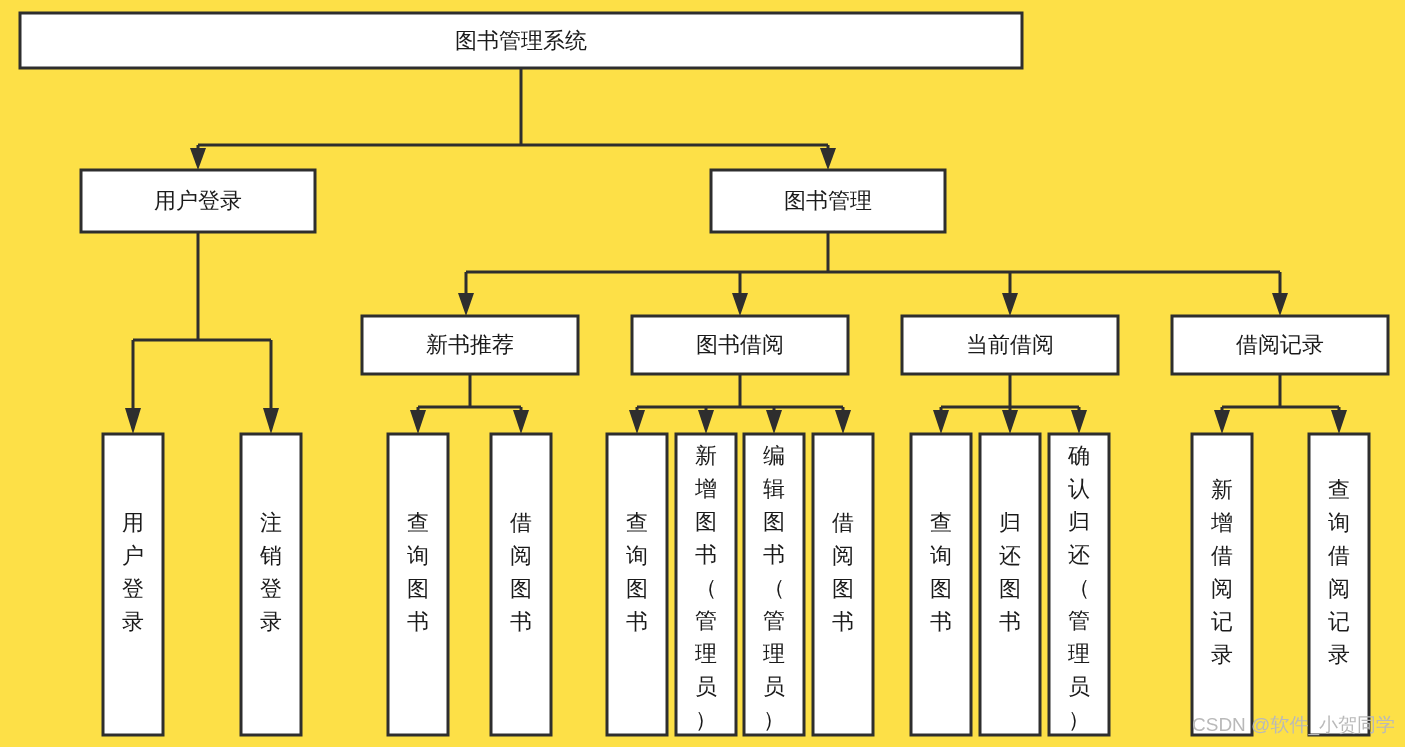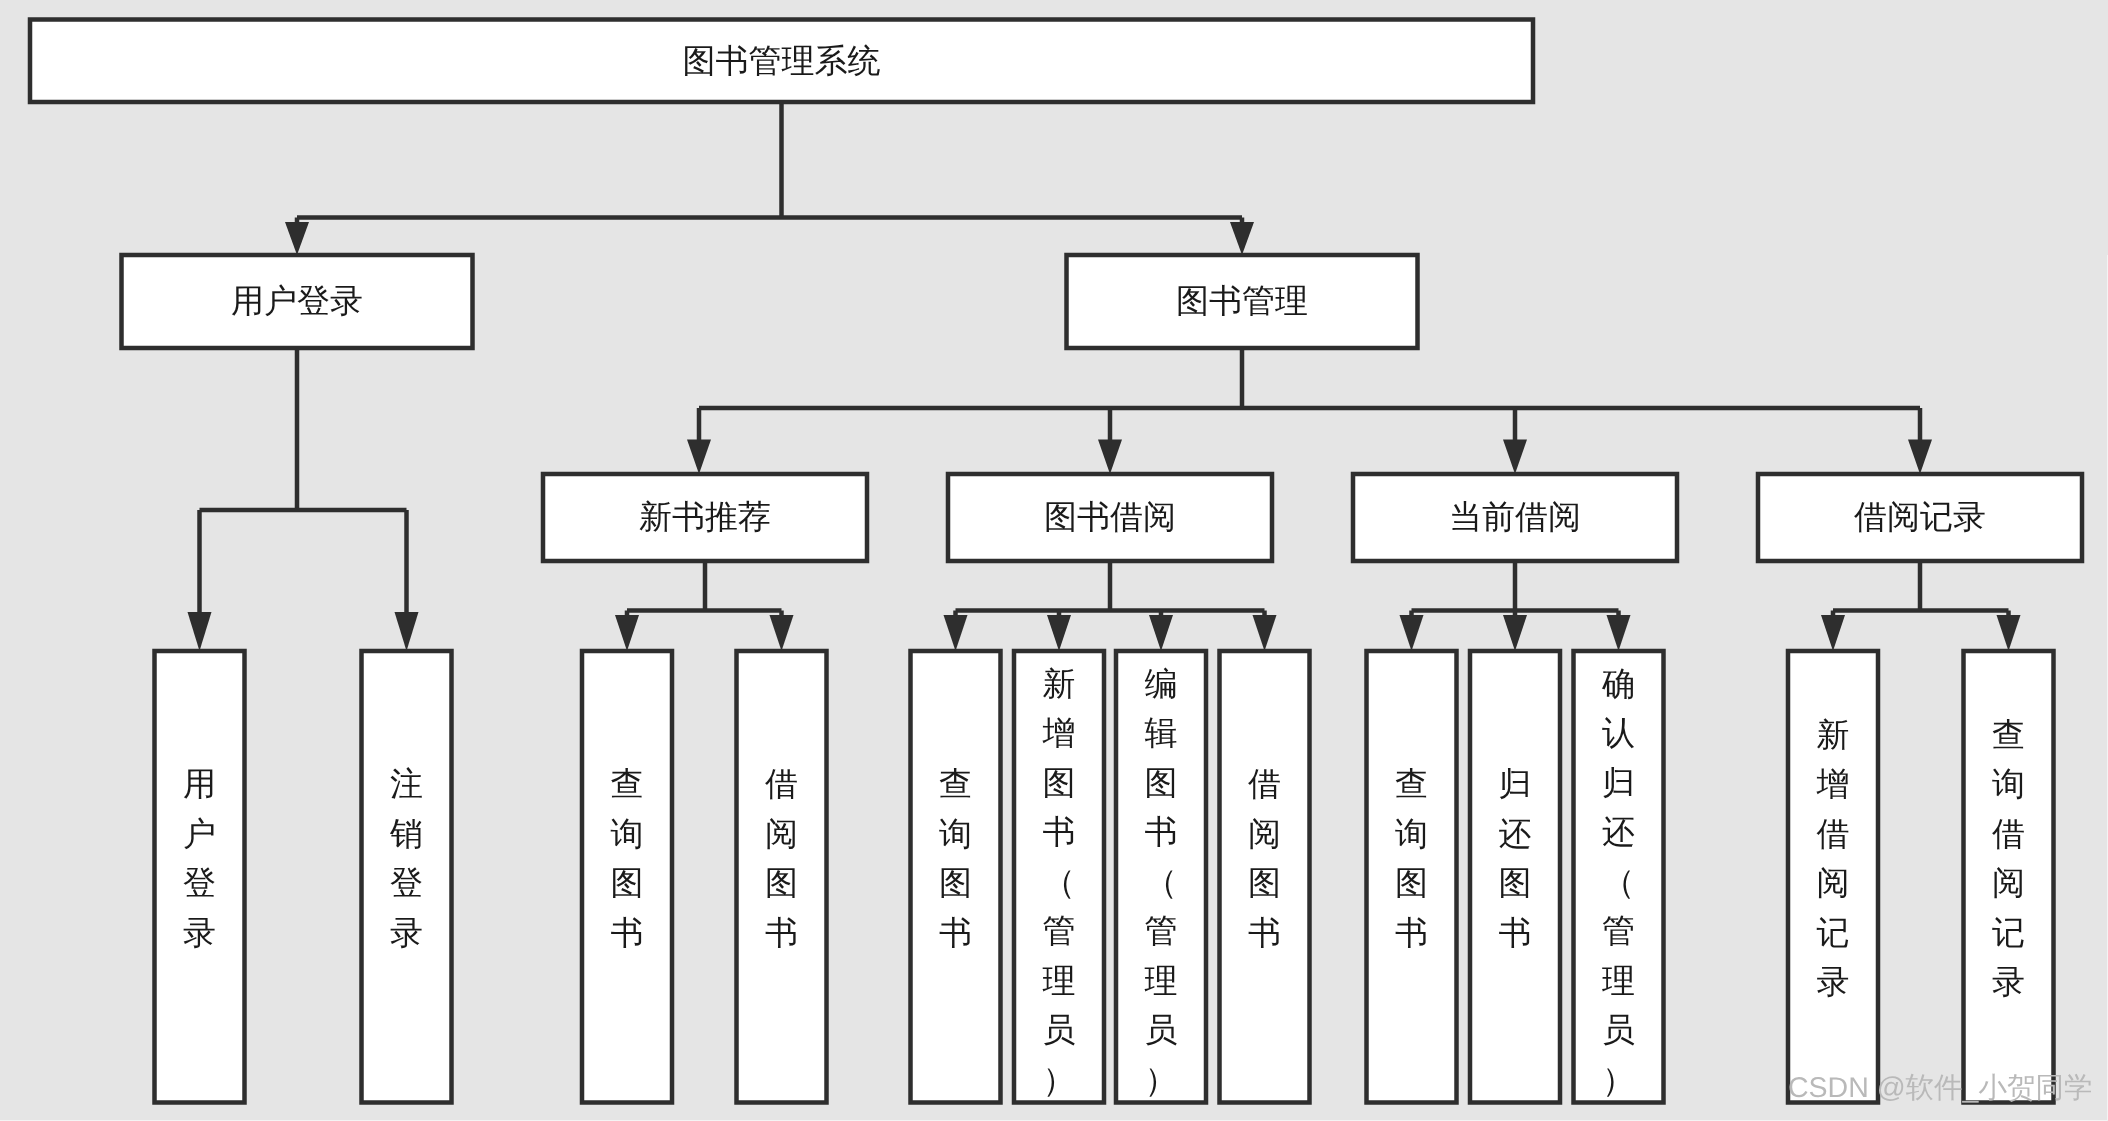--- a/index.html
+++ b/index.html
@@ -10,21 +10,21 @@
   body {
     width: 1405px;
     height: 747px;
     font-family: "Liberation Sans", "DejaVu Sans", sans-serif;
     overflow: hidden;
   }
   #diagram-root {
     position: relative;
     width: 1405px;
     height: 747px;
-    background: #e5e5e5;
+    background: #fde047;
   }
   svg.diagram-canvas {
     position: absolute;
     left: 0;
     top: 0;
     width: 1405px;
     height: 747px;
     display: block;
   }
   .node-rect {

